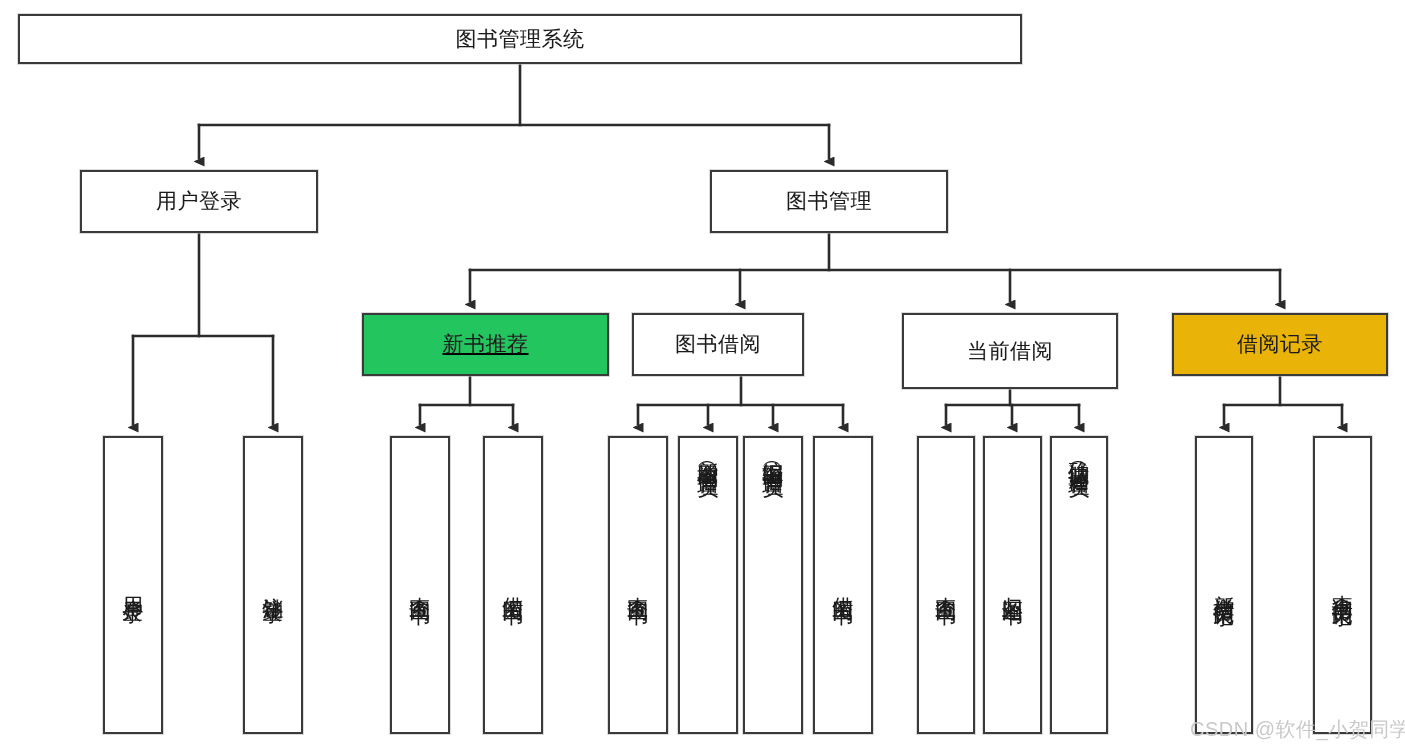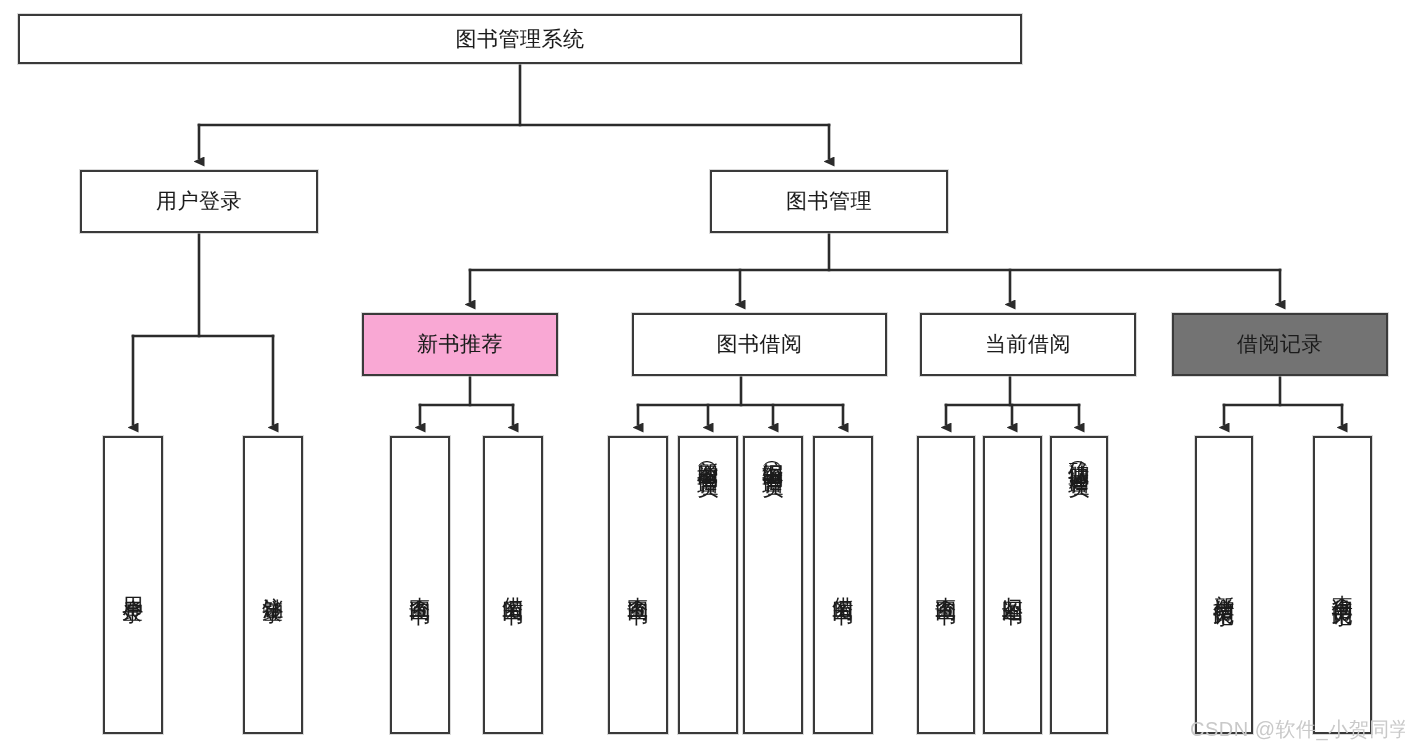--- a/index.html
+++ b/index.html
@@ -133,30 +133,30 @@
     <span class="label" style="color: rgb(27, 27, 27);">图书管理系统</span>
   </div>
 
   <div class="node horiz" style="left: 80px; top: 170px; width: 238px; height: 63px; border-color: rgb(58, 58, 58); background: rgb(255, 255, 255);">
     <span class="label" style="color: rgb(27, 27, 27);">用户登录</span>
   </div>
   <div class="node horiz" style="left: 710px; top: 170px; width: 238px; height: 63px; border-color: rgb(58, 58, 58); background: rgb(255, 255, 255); font-family: Liberation Serif, serif;">
     <span class="label" style="color: rgb(27, 27, 27);">图书管理</span>
   </div>
 
-  <div class="node horiz" style="left: 362px; top: 313px; width: 196px; height: 63px; border-color: rgb(58, 58, 58); background: #f9a8d4;">
+  <div class="node horiz" style="left: 362px; top: 313px; width: 247px; height: 63px; border-color: rgb(58, 58, 58); background: #22c55e; text-decoration: underline;">
     <span class="label" style="color: rgb(27, 27, 27);">新书推荐</span>
   </div>
-  <div class="node horiz" style="left: 632px; top: 313px; width: 255px; height: 63px; border-color: rgb(58, 58, 58); background: rgb(255, 255, 255);">
+  <div class="node horiz" style="left: 632px; top: 313px; width: 172px; height: 63px; border-color: rgb(58, 58, 58); background: rgb(255, 255, 255);">
     <span class="label" style="color: rgb(27, 27, 27);">图书借阅</span>
   </div>
-  <div class="node horiz" style="left: 902px; top: 313px; width: 216px; height: 63px; border-color: rgb(58, 58, 58); background: rgb(255, 255, 255); margin-left: 18px;">
+  <div class="node horiz" style="left: 902px; top: 313px; width: 216px; height: 76px; border-color: rgb(58, 58, 58); background: rgb(255, 255, 255);">
     <span class="label" style="color: rgb(27, 27, 27);">当前借阅</span>
   </div>
-  <div class="node horiz" style="left: 1172px; top: 313px; width: 216px; height: 63px; border-color: rgb(58, 58, 58); background: #737373;">
+  <div class="node horiz" style="left: 1172px; top: 313px; width: 216px; height: 63px; border-color: rgb(58, 58, 58); background: #eab308;">
     <span class="label" style="color: rgb(27, 27, 27);">借阅记录</span>
   </div>
 
   <div class="node vert" style="left: 103px; top: 436px; width: 60px; height: 298px; border-color: rgb(58, 58, 58); background: rgb(255, 255, 255);">
     <span class="label" style="color: rgb(27, 27, 27);">用户登录</span>
   </div>
   <div class="node vert" style="left: 243px; top: 436px; width: 60px; height: 298px; border-color: rgb(58, 58, 58); background: rgb(255, 255, 255);">
     <span class="label" style="color: rgb(27, 27, 27);">注销登录</span>
   </div>
   <div class="node vert" style="left: 390px; top: 436px; width: 60px; height: 298px; border-color: rgb(58, 58, 58); background: rgb(255, 255, 255);">

